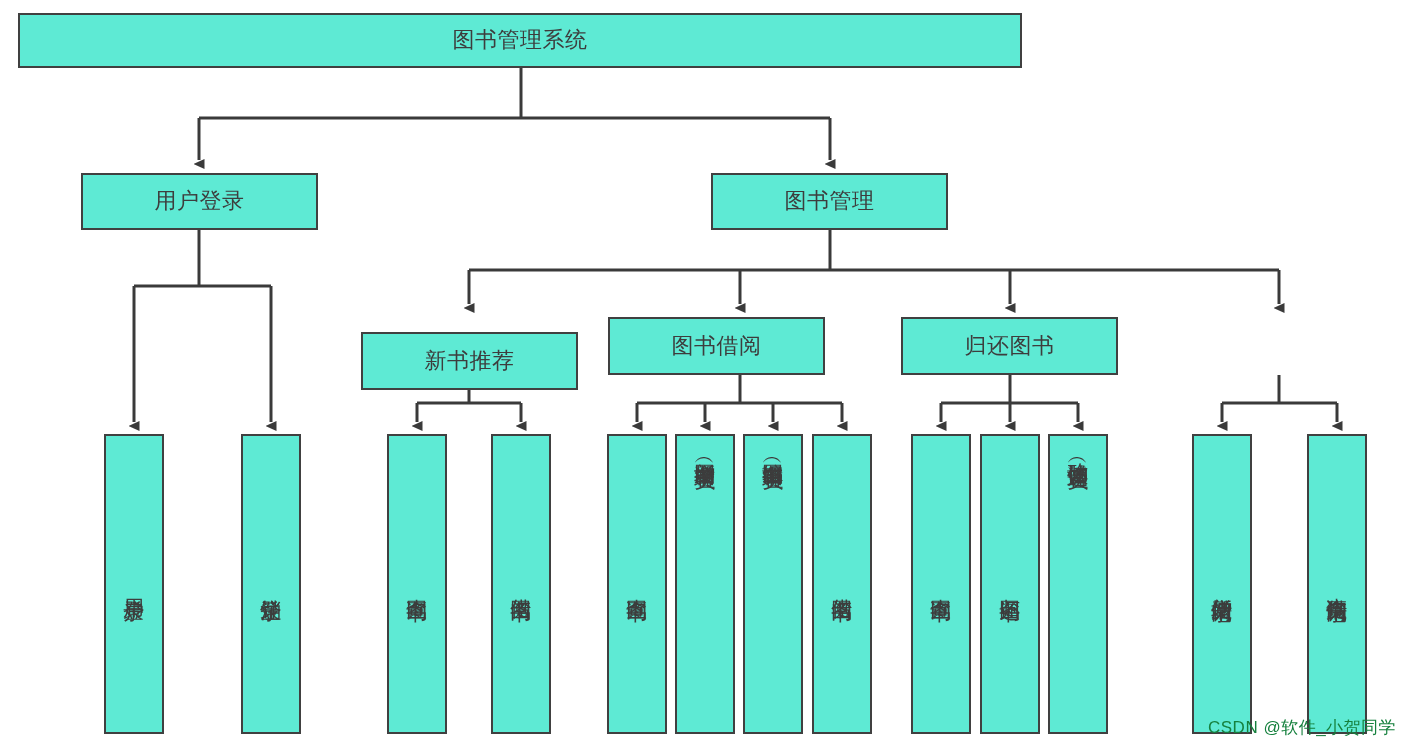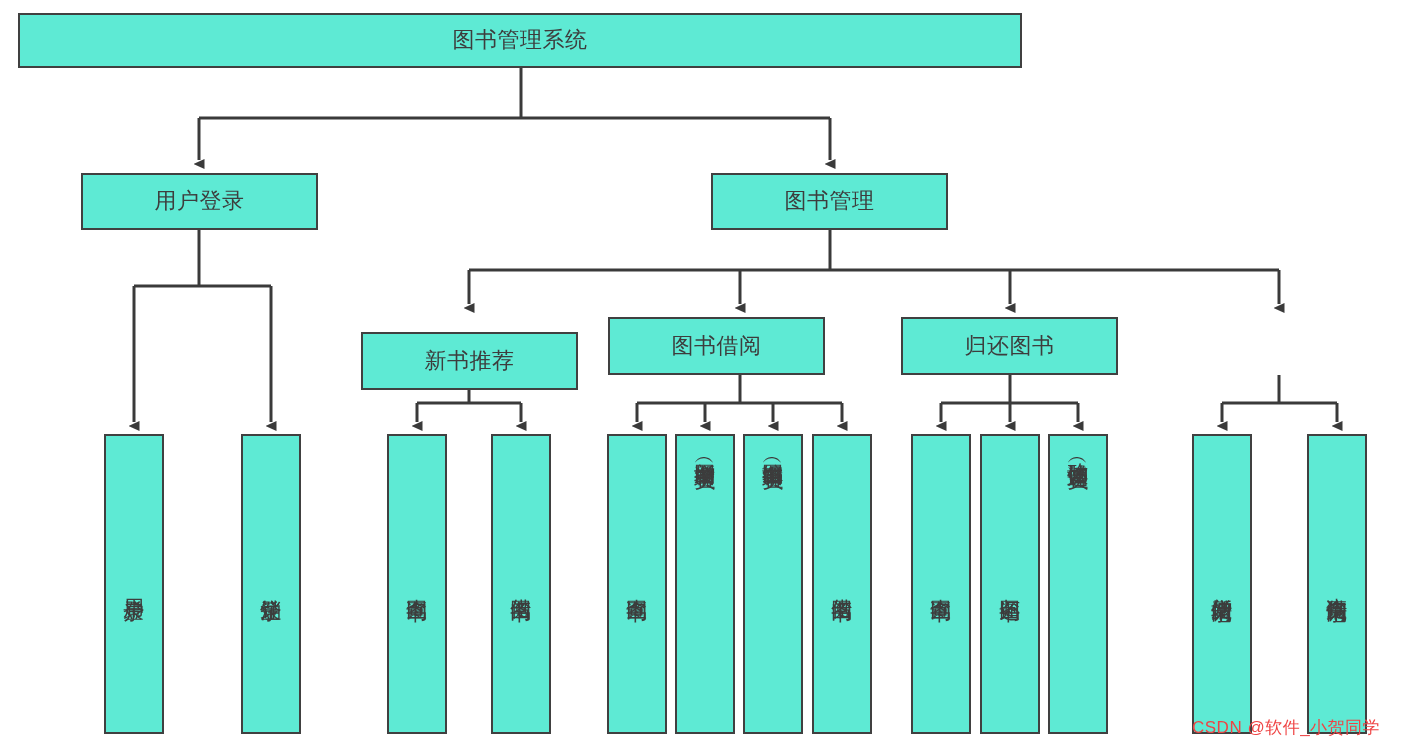--- a/index.html
+++ b/index.html
@@ -52,23 +52,24 @@
     justify-content: center;
     padding: 6px 0;
   }
   .node-v.top {
     justify-content: flex-start;
     padding-top: 10px;
   }
   .watermark {
     position: absolute;
     font-size: 17px;
-    color: #ef4444;
+    color: #15803d;
     letter-spacing: 0.5px;
     white-space: nowrap;
+    padding-left: 16px;
   }
 </style>
 </head>
 <body>
 
 <div id="canvas">
 
   <svg id="wires" viewBox="0 0 1405 747" xmlns="http://www.w3.org/2000/svg">
     <defs>
       <marker id="arrow" markerWidth="10" markerHeight="11" refX="1" refY="5.5" orient="auto" markerUnits="userSpaceOnUse">

